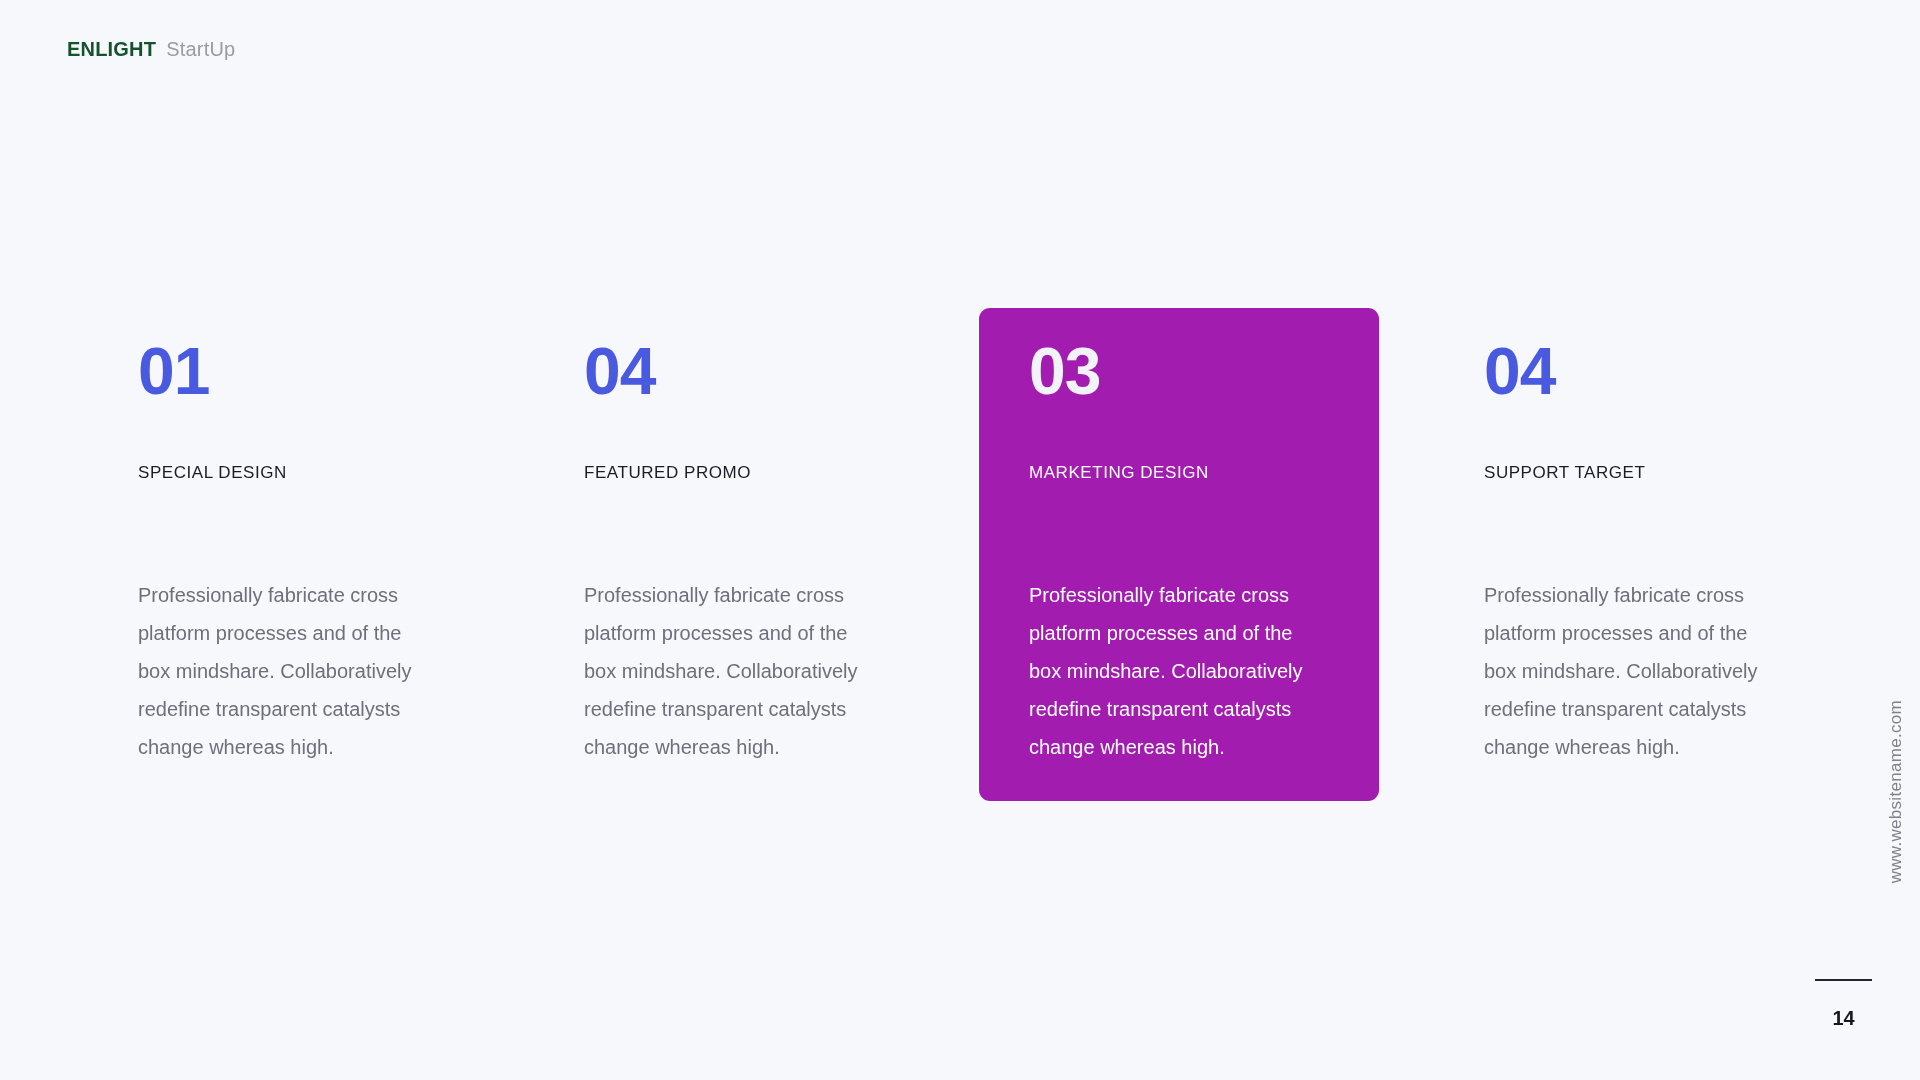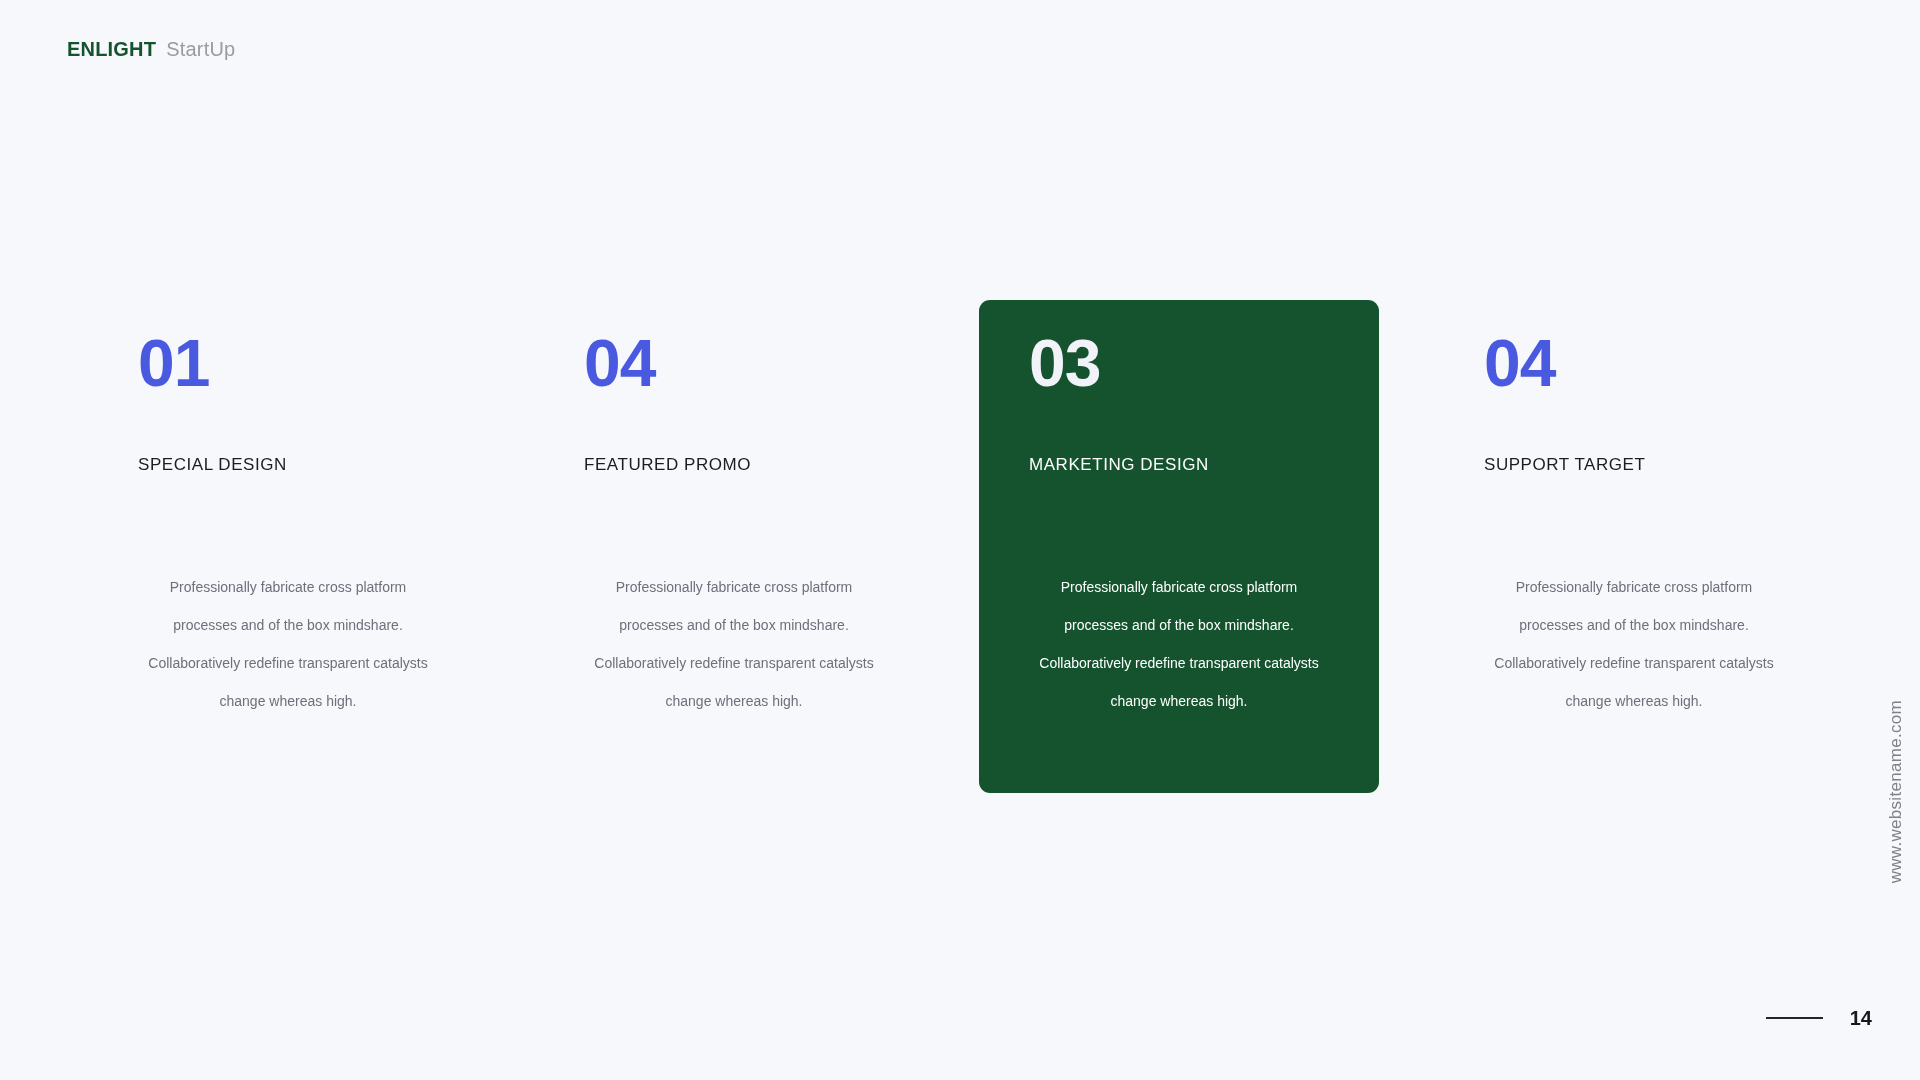--- a/index.html
+++ b/index.html
@@ -40,35 +40,34 @@
   .columns {
     position:absolute;
     left:0;
     top:292px;
     width:1920px;
     height:500px;
   }
 
   .col {
     position:absolute;
-    top:8px;
+    top:16px;
     width:400px;
     height:493px;
     padding:0;
-    text-align:center;
   }
 
   .col-1 { left:138px; }
   .col-2 { left:584px; }
   .col-3 { left:979px; width:400px; }
   .col-4 { left:1484px; }
 
   
   .col.highlight {
-    background:#14532d;
+    background:#a21caf;
     border-radius:11px;
     padding-left:50px;
     padding-right:30px;
   }
 
   .num {
     position:absolute;
     top:30px;
     font-size:66px;
     font-weight:bold;
@@ -86,21 +85,21 @@
     letter-spacing:0.55px;
     color:#1b1d23;
     white-space:nowrap;
   }
   .col.highlight .title { color:#ffffff; }
 
   .desc {
     position:absolute;
     top:268px;
     width:300px;
-    font-size:14px;
+    font-size:20px;
     line-height:38px;
     color:#6d707a;
     font-weight:normal;
   }
   .col.highlight .desc { color:#ffffff; width:300px; }
 
   
   .col:not(.highlight) .num,
   .col:not(.highlight) .title,
   .col:not(.highlight) .desc { left:0; }
@@ -123,20 +122,21 @@
   }
 
   
   .footer {
     position:absolute;
     right:48px;
     bottom:52px;
     display:flex;
     align-items:center;
     gap:27px;
+    flex-direction:column;
   }
   .footer-rule {
     width:57px;
     height:2px;
     background:#23252b;
     display:block;
   }
   .page-num {
     font-size:20px;
     font-weight:bold;

